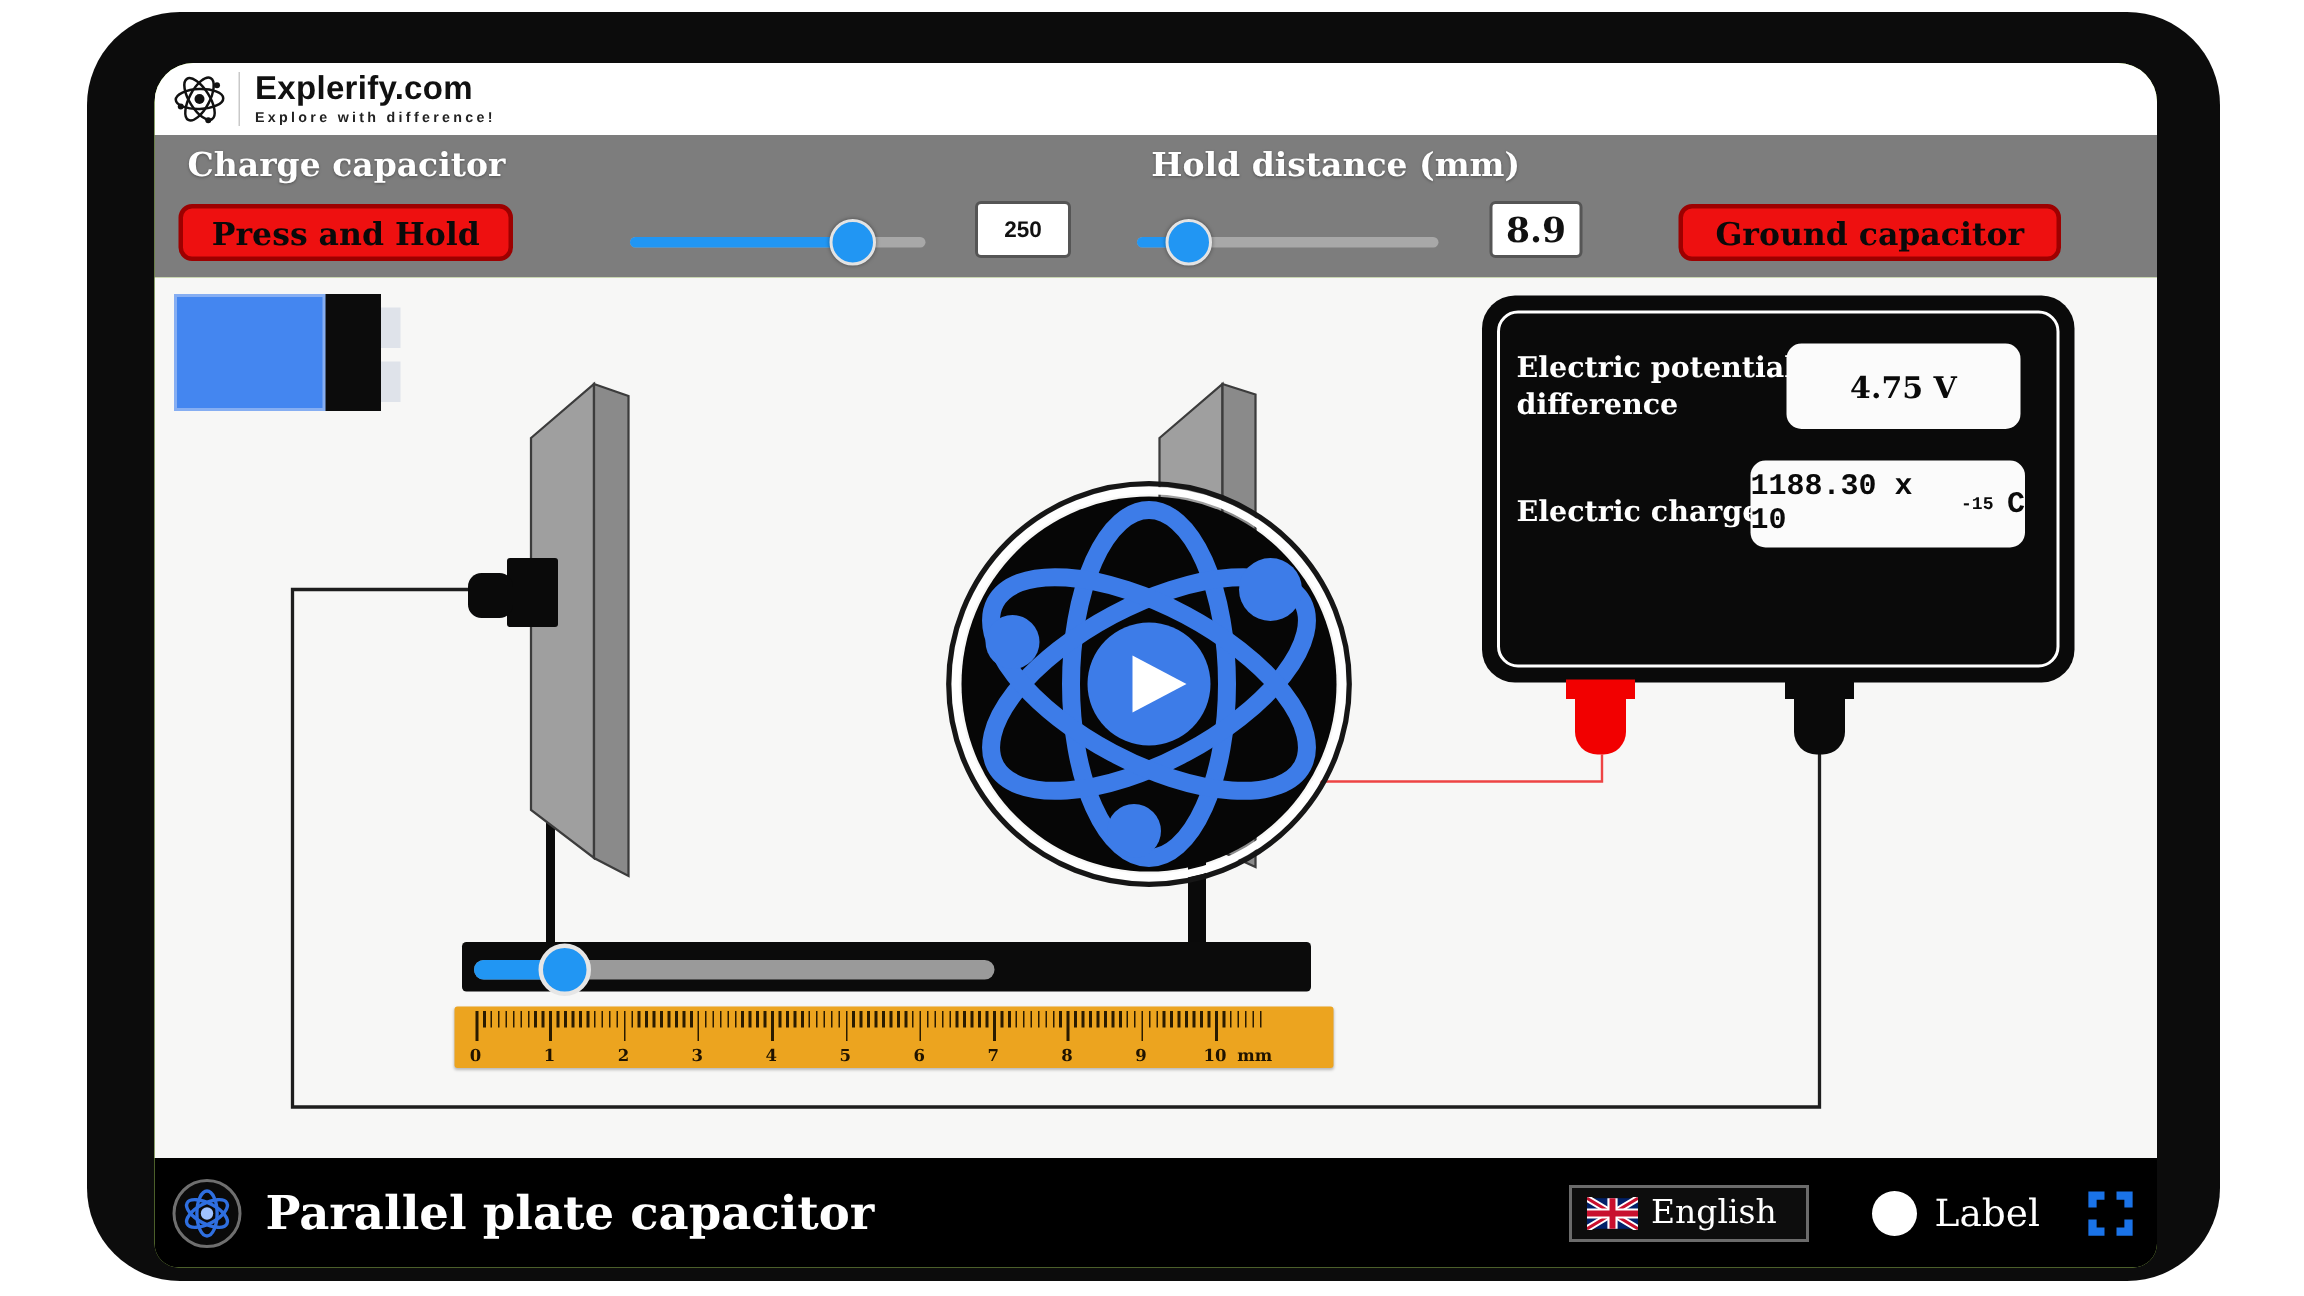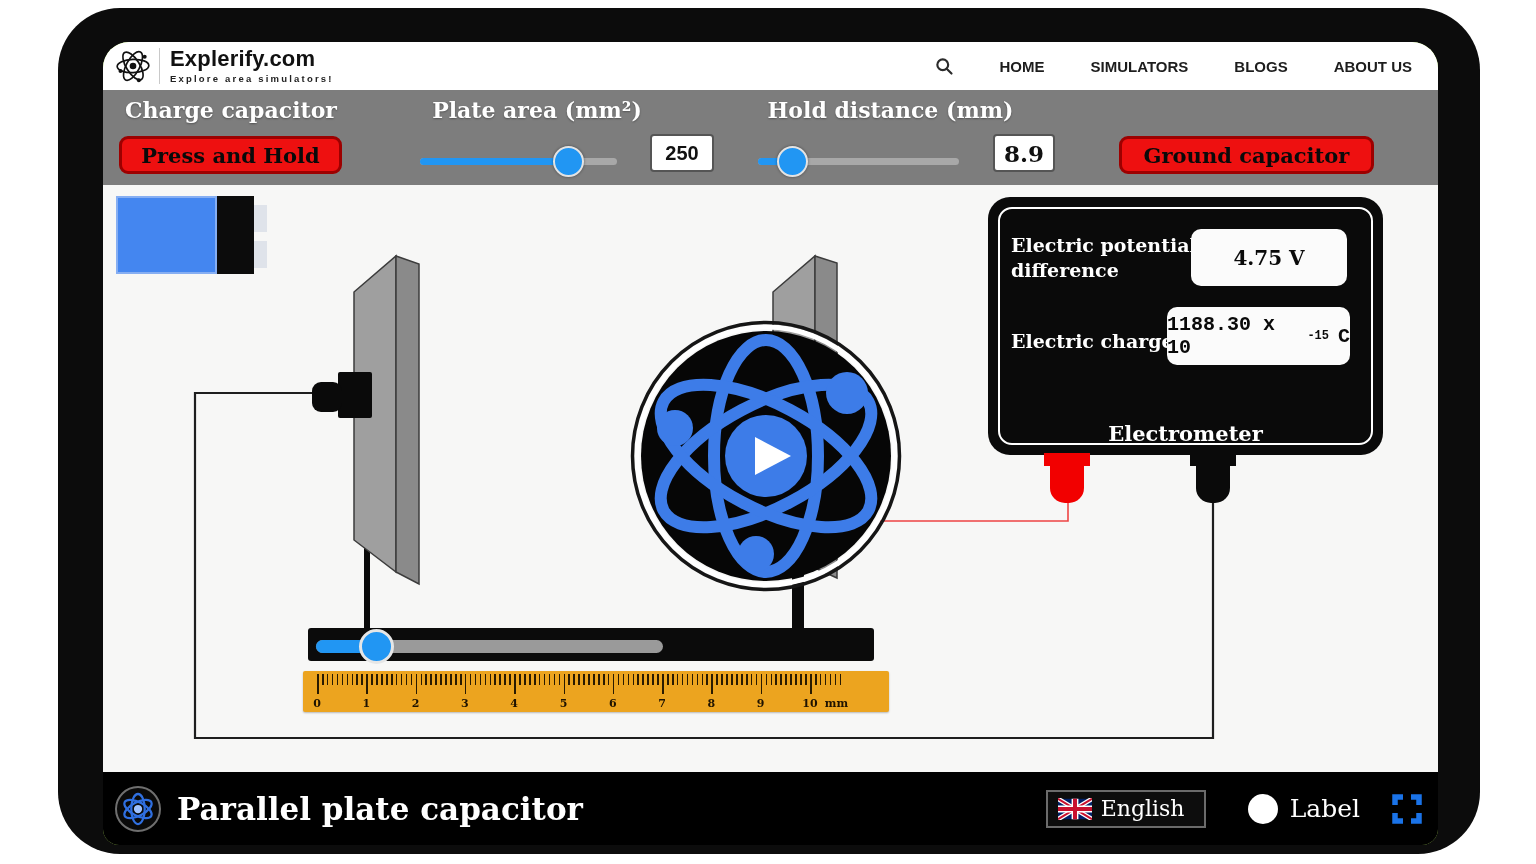--- a/index.html
+++ b/index.html
@@ -28,21 +28,21 @@
   .red-btn { position:absolute; top:46px; height:38px; background:var(--red,#ee1010); border:3px solid #9d0000;
              border-radius:9px; color:#0a0a0a; font-weight:700; font-size:21px;
              font-family:"DejaVu Serif","Liberation Serif",serif; display:flex; align-items:center; justify-content:center; cursor:pointer; }
   .slider { position:absolute; top:56px; height:30px; }
   .slider .track { position:absolute; left:0; right:0; top:12px; height:7px; background:#a8a8a8; border-radius:4px; }
   .slider .fill { position:absolute; left:0; top:12px; height:7px; background:var(--accent,#2196f3); border-radius:4px; }
   .slider .thumb { position:absolute; top:0; width:31px; height:31px; margin-left:-15px; border-radius:50%;
                    background:var(--accent,#2196f3); border:2.5px solid #e3e3e3; box-shadow:0 0 3px rgba(0,0,0,.4); cursor:pointer; }
   .val-box { position:absolute; top:44px; height:38px; background:#fff; border:2px solid #555; border-radius:4px;
              display:flex; align-items:center; justify-content:center; color:#111; }
-  .val-sans { font-family:"Liberation Sans",sans-serif; font-weight:700; font-size:20px; }
+  .val-sans { font-family:"Liberation Sans",sans-serif; font-weight:700; font-size:15px; }
   .val-serif { font-family:"DejaVu Serif","Liberation Serif",serif; font-weight:700; font-size:23px; }
 
   
   .sim { position:relative; flex:1 1 auto; background:#f7f7f6; }
   .wires-svg, .atom-svg { position:absolute; left:0; top:0; }
 
   .battery { position:absolute; left:13px; top:11px; width:152px; height:78px; }
   .batt-blue { position:absolute; left:0; top:0; width:101px; height:78px; background:#4486f0; border:2px solid #86aef2; }
   .batt-black { position:absolute; left:101px; top:0; width:37px; height:78px; background:#0c0c0c; }
   .batt-term { position:absolute; width:13px; height:27px; background:#dfe3ea; left:138px; }
@@ -100,40 +100,29 @@
             <ellipse cx="24" cy="24" rx="8" ry="19" transform="rotate(148 24 24)"></ellipse>
           </g>
           <circle cx="24" cy="24" r="4" fill="#111"></circle>
           <circle cx="38" cy="13" r="2.4" fill="#111"></circle>
           <circle cx="9" cy="30" r="2.4" fill="#111"></circle>
           <circle cx="31" cy="41" r="2.4" fill="#111"></circle>
         </svg>
         <div class="logo-sep"></div>
         <div>
           <div class="logo-title">Explerify.com</div>
-          <div class="logo-tag">Explore area simulators!</div>
+          <div class="logo-tag">Explore with difference!</div>
         </div>
-      </div>
-      <div class="nav-right">
-        <svg class="search-ic" viewBox="0 0 24 24" fill="none" stroke="#2b2b2b" stroke-width="2.6" stroke-linecap="round">
-          <circle cx="10.5" cy="10.5" r="6.5"></circle>
-            <path d="M15.5 15.5 L21 21"></path>
-        </svg>
-        <div class="nav-item">HOME</div>
-        <div class="nav-item">SIMULATORS</div>
-        <div class="nav-item">BLOGS</div>
-        <div class="nav-item">ABOUT US</div>
       </div>
     </div>
 
     <div class="controlbar">
       <div class="ctl-label" style="left:15px; width:226px;">Charge capacitor</div>
       <button class="red-btn" style="left:16px; width:223px;">Press and Hold</button>
 
-      <div class="ctl-label" style="left:318px; width:232px;">Plate area (mm²)</div>
       <div class="slider" style="left:317px; width:197px;">
         <div class="track"></div>
         <div class="fill" style="width: 75%;"></div>
         <div class="thumb" style="left: 75%;"></div>
       </div>
       <div class="val-box val-sans" style="left:547px; width:64px;">250</div>
 
       <div class="ctl-label" style="left:650px; width:275px;">Hold distance (mm)</div>
       <div class="slider" style="left:655px; width:201px;">
         <div class="track"></div>
@@ -191,21 +180,20 @@
         <div class="elec-label" style="left:23px; top:36px; width:190px;">Electric potential difference</div>
         <div class="elec-box" style="left:203px; top:32px; width:156px; height:57px;">
           <span>4.75 V</span>
         </div>
         <div class="elec-label" style="left:23px; top:132px; width:165px;">Electric charge</div>
         <div class="elec-box" style="left:179px; top:110px; width:183px; height:58px;font-family:Liberation Mono, monospace;">
           <span>1188.30 x 10</span>
             <sup>-15</sup>
             <span style="margin-left:9px;">C</span>
         </div>
-        <div class="elec-title">Electrometer</div>
       </div>
       <div class="terminal term-red" style="left:947px;"></div>
       <div class="terminal term-black" style="left:1093px;"></div>
 
       <div class="base-bar"></div>
       <div class="base-track"></div>
       <div class="base-fill" style="width: 59px;"></div>
       <div class="base-thumb"></div>
 
       <div class="ruler" id="ruler">

